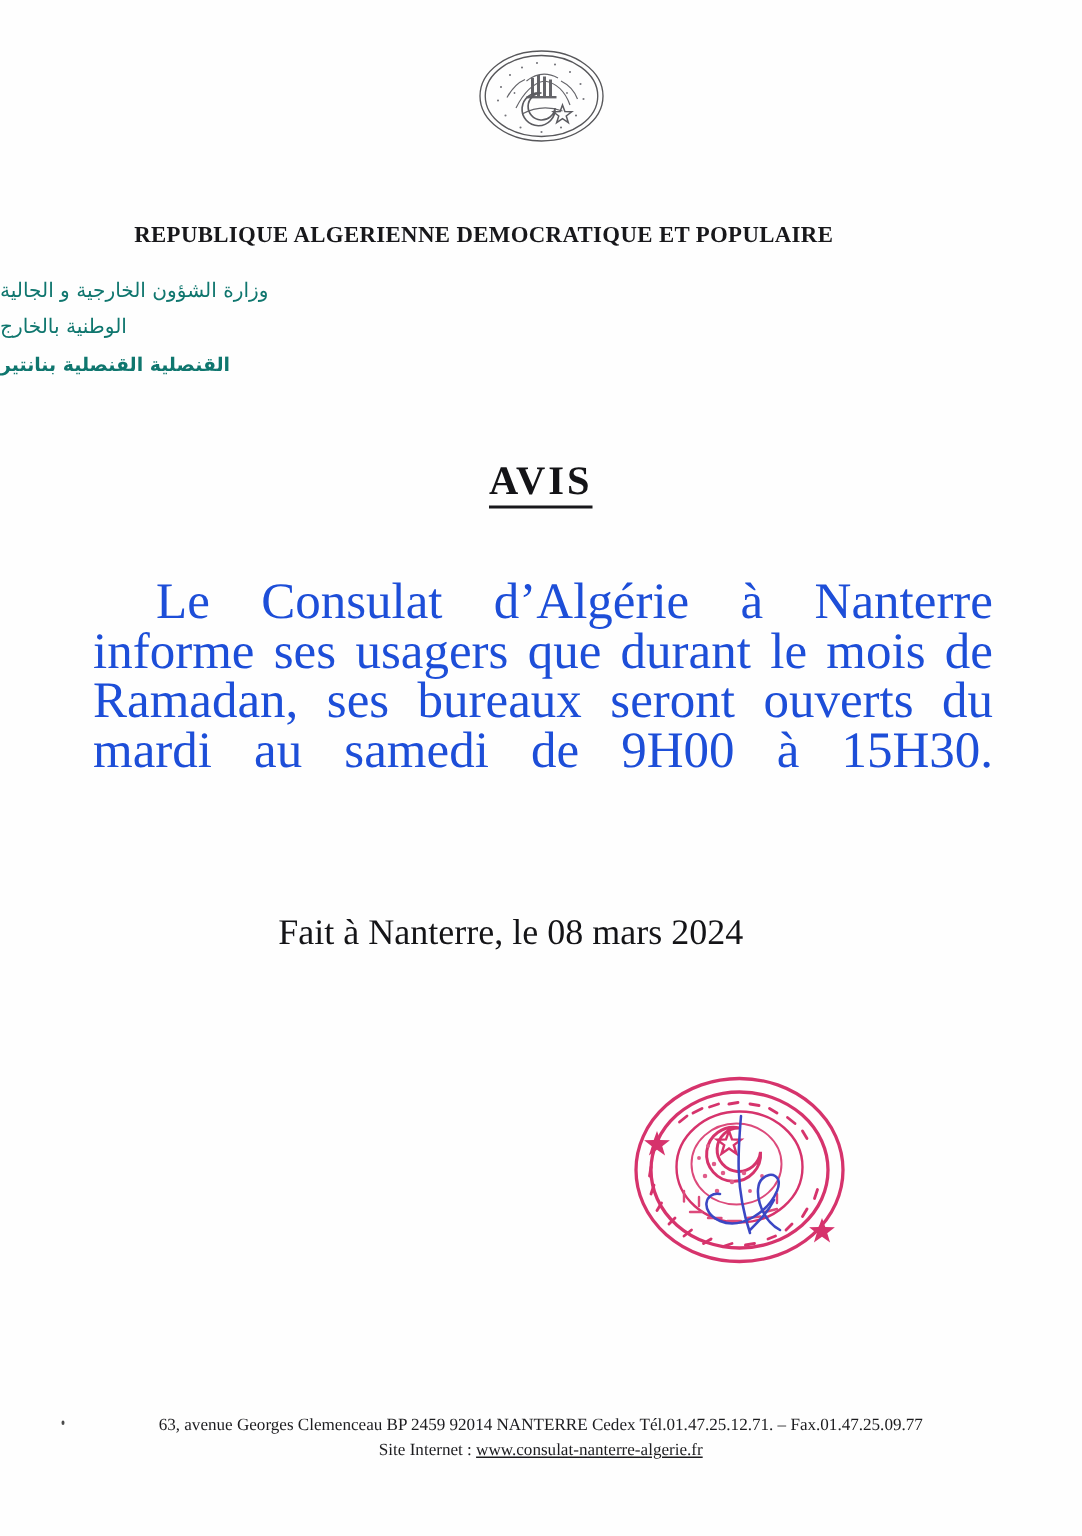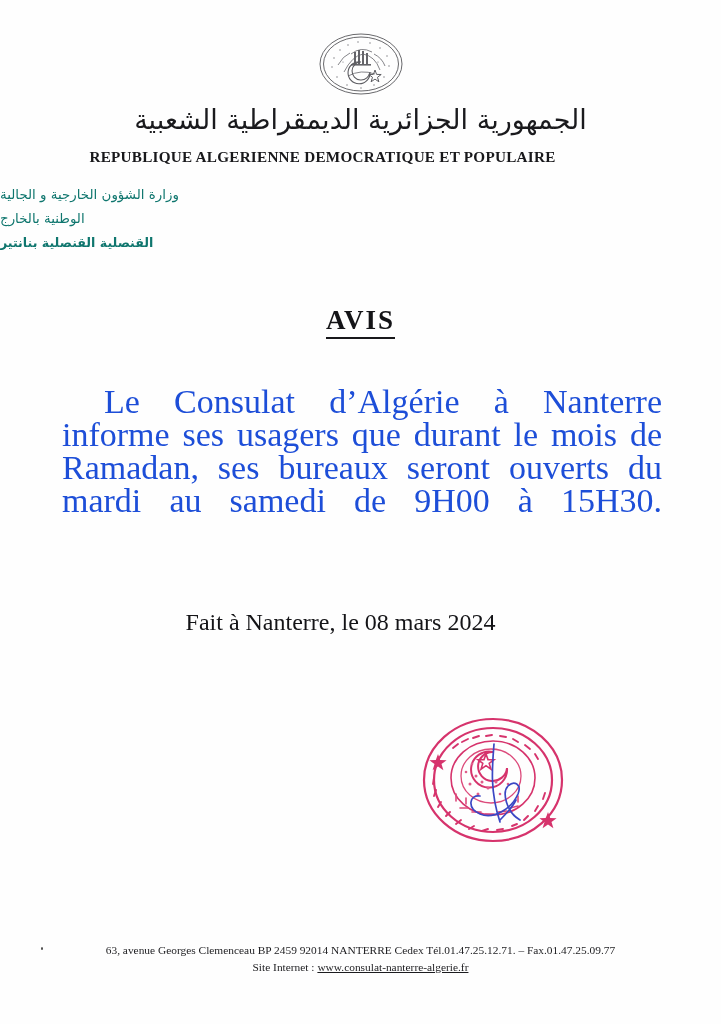--- a/index.html
+++ b/index.html
@@ -230,21 +230,20 @@
             <circle cx="29" cy="53" r="0.7"></circle>
           <circle cx="19" cy="45" r="0.7"></circle>
             <circle cx="14" cy="35" r="0.7"></circle>
           <circle cx="25" cy="30" r="0.6"></circle>
             <circle cx="60" cy="30" r="0.6"></circle>
         </g>
       </svg>
     </span>
   </div>
 
-  <div class="arabic-title">الجمهورية الجزائرية الديمقراطية الشعبية</div>
 
   <div class="republic-line">REPUBLIQUE ALGERIENNE DEMOCRATIQUE ET POPULAIRE</div>
 
   <div class="ministry-row">
     <div class="ministry-ar">
       <div>وزارة الشؤون الخارجية و الجالية</div>
       <div>الوطنية بالخارج</div>
       <div class="bold-line">القنصلية القنصلية بنانتير</div>
     </div>
   </div>

